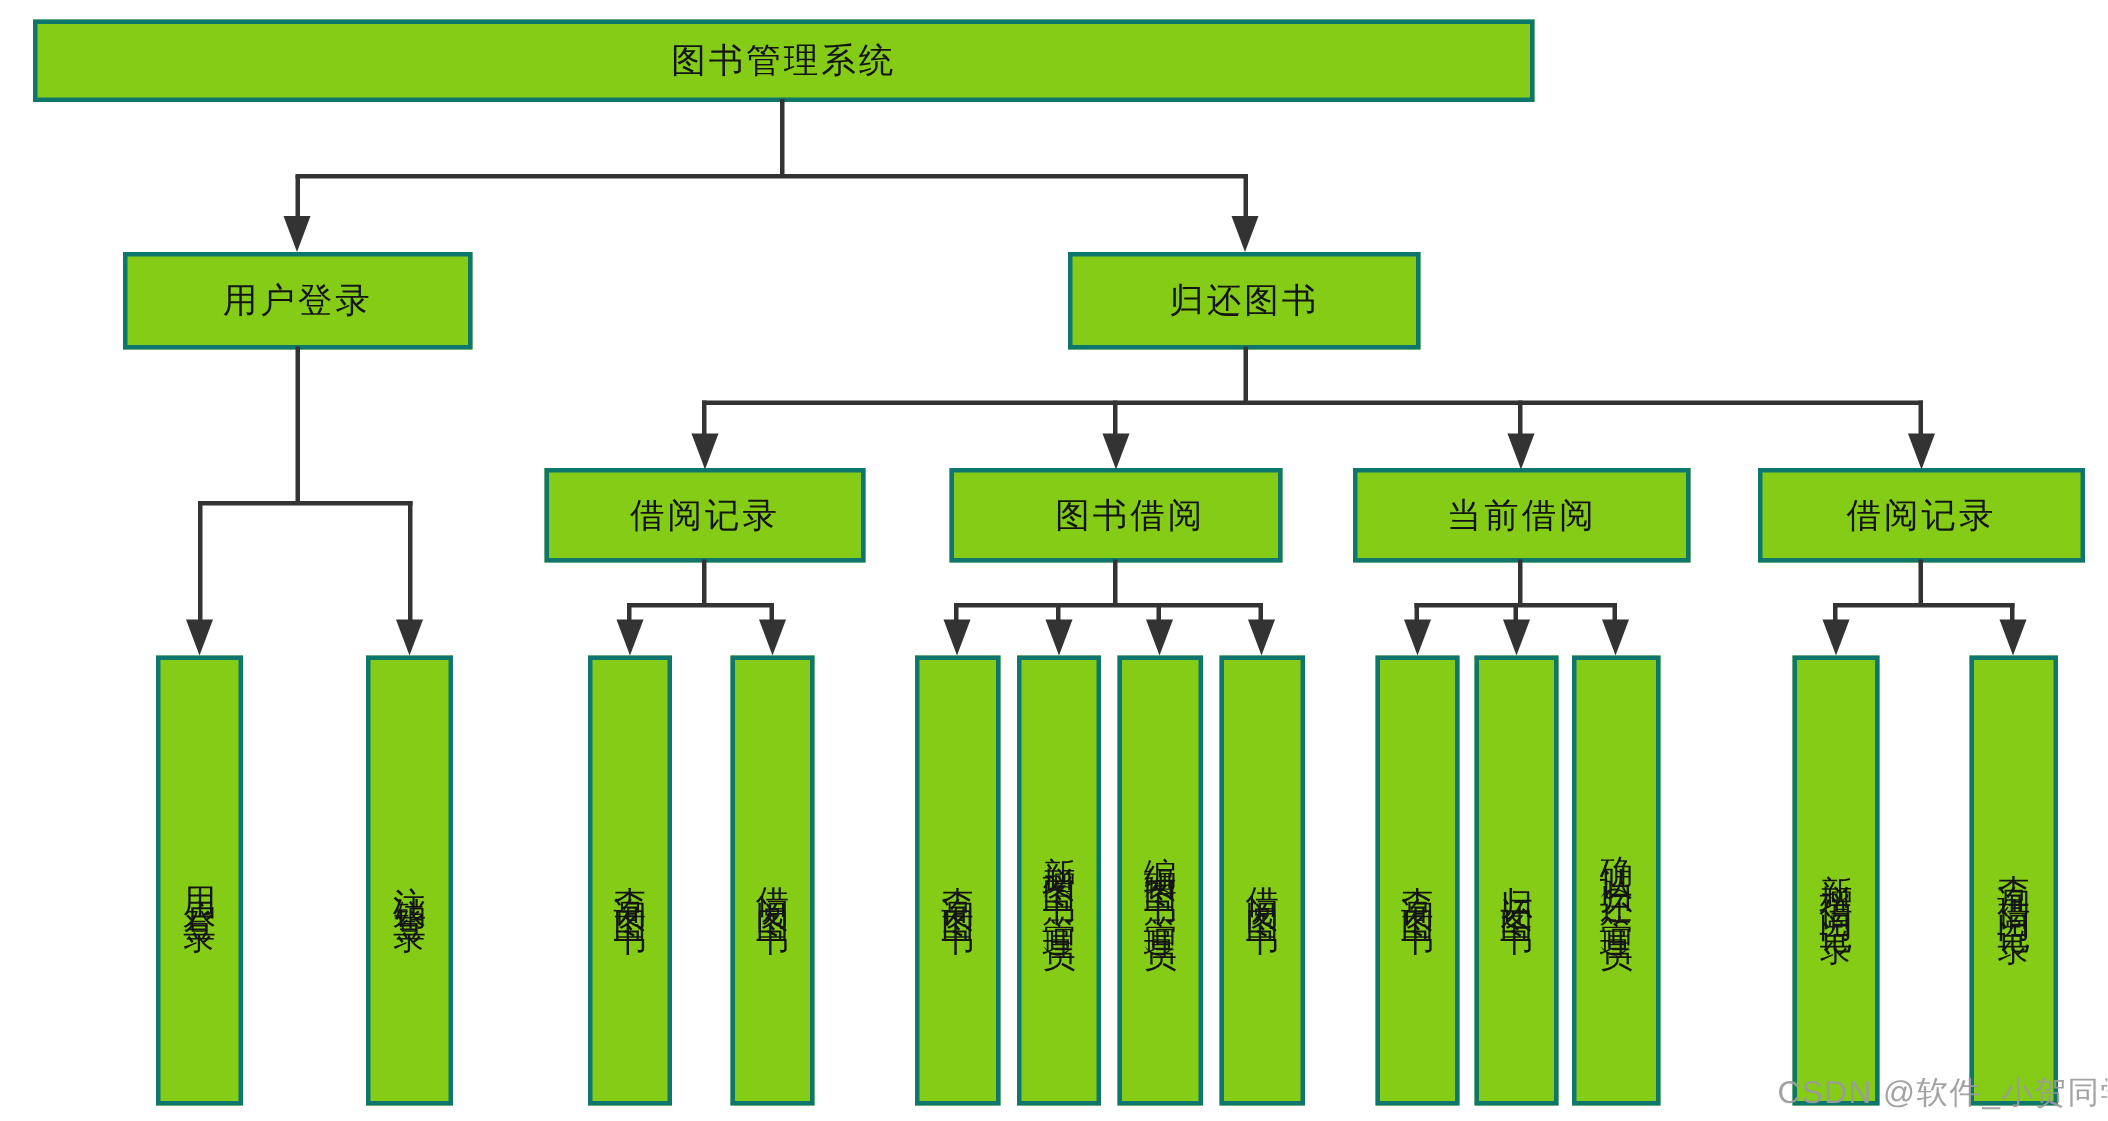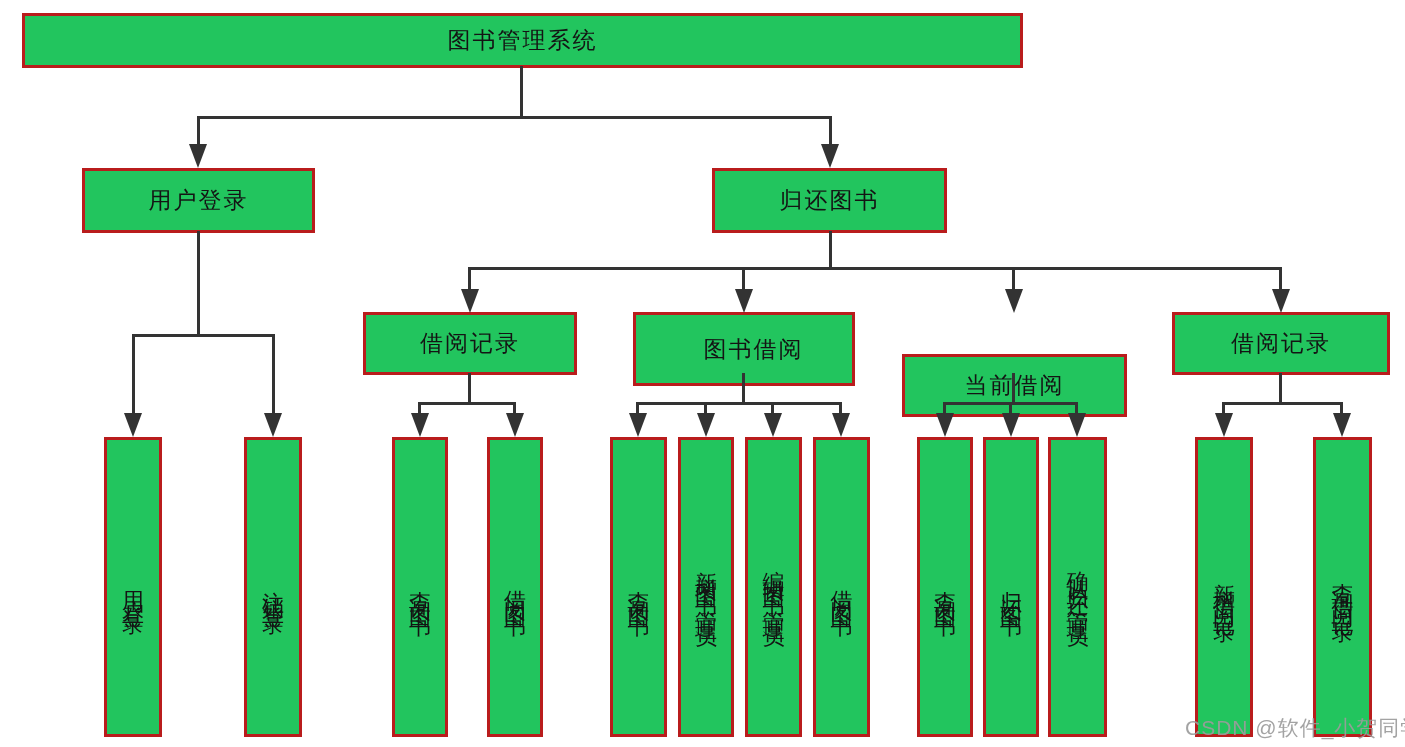--- a/index.html
+++ b/index.html
@@ -7,22 +7,22 @@
     position: relative;
     width: 1405px;
     height: 747px;
     background: #ffffff;
     font-family: "Liberation Sans", sans-serif;
     overflow: hidden;
   }
   .node {
     position: absolute;
     box-sizing: border-box;
-    border: 3px solid #b91c1c;
-    background: #22c55e;
+    border: 3px solid #0f766e;
+    background: #84cc16;
     display: flex;
     align-items: center;
     justify-content: center;
     color: #141414;
     text-align: center;
   }
   .lvl  { font-size: 23px; letter-spacing: 2px; }
   .leaf {
     writing-mode: vertical-lr;
     text-orientation: mixed;
@@ -53,22 +53,22 @@
 <body>
 
 <div id="stage">
 
   <div class="node lvl" style="left:22px; top:13px; width:1001px; height:55px;">图书管理系统</div>
 
   <div class="node lvl" style="left:82px; top:168px; width:233px; height:65px;">用户登录</div>
   <div class="node lvl" style="left:712px; top:168px; width:235px; height:65px;">归还图书</div>
 
   <div class="node lvl" style="left:363px; top:312px; width:214px; height:63px;">借阅记录</div>
-  <div class="node lvl" style="left:633px; top:312px; width:222px; height:74px;padding-left:19px;">图书借阅</div>
-  <div class="node lvl" style="left:902px; top:312px; width:225px; height:63px;margin-top:42px;">当前借阅</div>
+  <div class="node lvl" style="left:633px; top:312px; width:222px; height:63px;padding-left:19px;">图书借阅</div>
+  <div class="node lvl" style="left:902px; top:312px; width:225px; height:63px;">当前借阅</div>
   <div class="node lvl" style="left:1172px; top:312px; width:218px; height:63px;">借阅记录</div>
 
   <div class="node leaf" style="left:104px; top:437px; width:58px; height:300px;">用户登录</div>
   <div class="node leaf" style="left:244px; top:437px; width:58px; height:300px;">注销登录</div>
 
   <div class="node leaf" style="left:392px; top:437px; width:56px; height:300px;">查询图书</div>
   <div class="node leaf" style="left:487px; top:437px; width:56px; height:300px;">借阅图书</div>
 
   <div class="node leaf" style="left:610px; top:437px; width:57px; height:300px;">查询图书</div>
   <div class="node leaf" style="left:678px; top:437px; width:56px; height:300px;">新增图书（管理员）</div>

